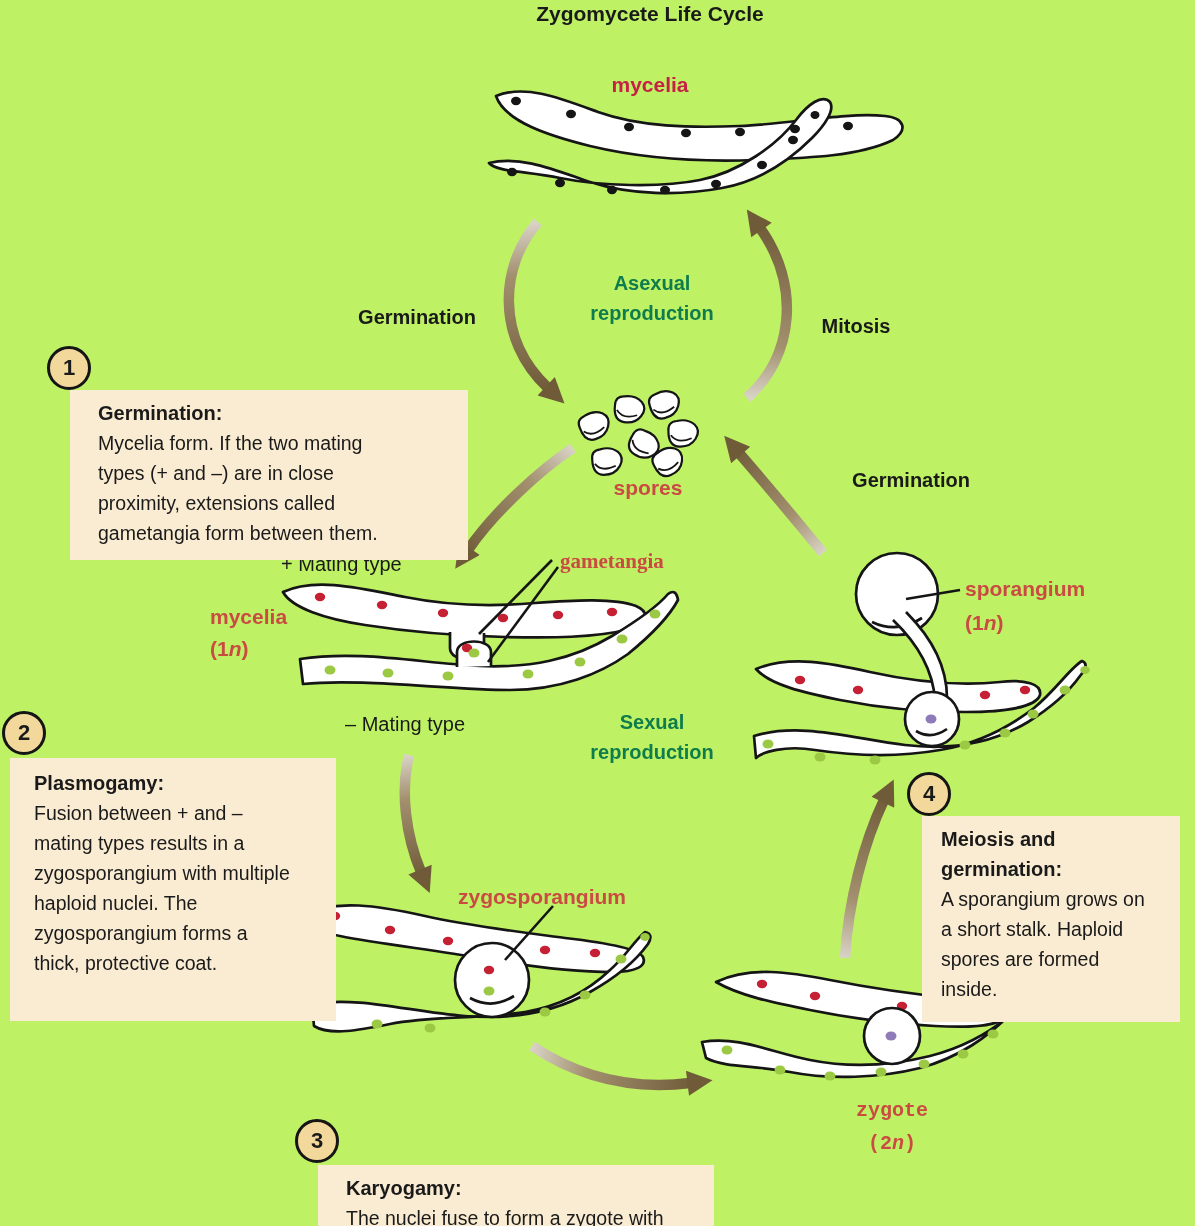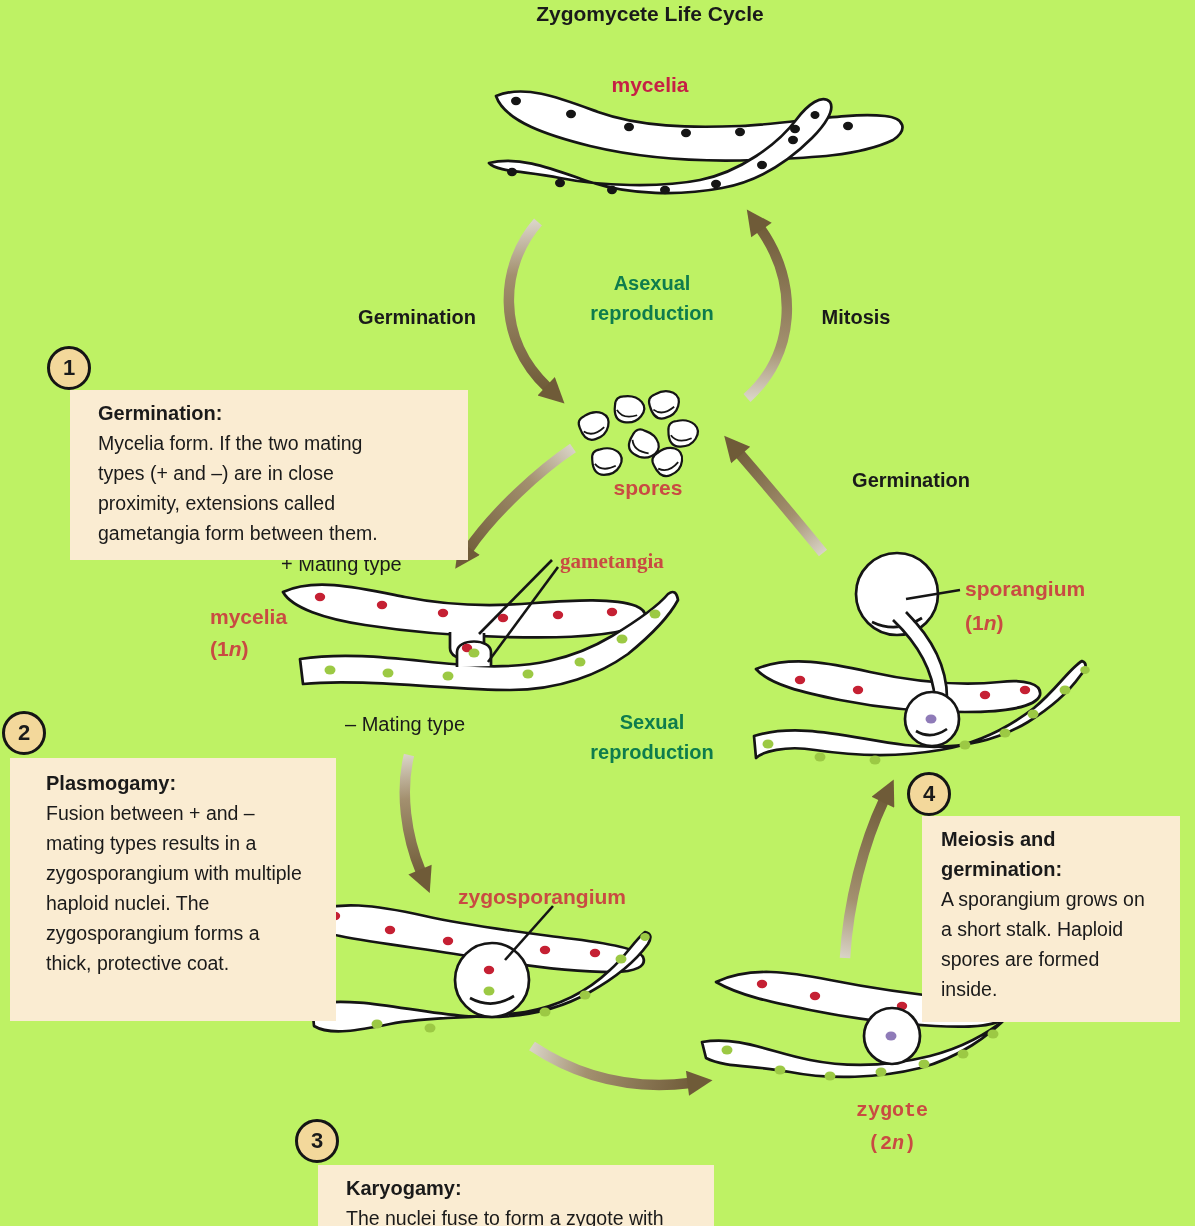--- a/index.html
+++ b/index.html
@@ -243,21 +243,21 @@
 
   <div class="abs ctr lbl crimson" style="left:650px;top:70px;font-size:21px;">mycelia</div>
 
   <div class="abs ctr lbl bold" style="left:417px;top:302px;">Germination</div>
 
   <div class="abs ctr lbl green" style="left:652px;top:268px;">
     <div>Asexual</div>
     <div>reproduction</div>
   </div>
 
-  <div class="abs ctr lbl bold" style="left:856px;top:302px;">Mitosis</div>
+  <div class="abs ctr lbl bold" style="left:856px;top:311px;">Mitosis</div>
 
   <div class="abs ctr lbl salmon" style="left:648px;top:473px;font-size:21px;">spores</div>
 
   <div class="abs ctr lbl bold" style="left:911px;top:465px;">Germination</div>
 
   <div class="abs lbl" style="left:281px;top:549px;">+ Mating type</div>
 
   <div class="abs lbl salmon" style="left:560px;top:546px;font-size:21px;font-family:Liberation Serif, serif;">gametangia</div>
 
   <div class="abs lbl salmon" style="left:210px;top:601px;font-size:21px;line-height:32px;">
@@ -284,21 +284,21 @@
     <div><span>(2</span><i class="nvar">n</i><span>)</span></div>
   </div>
 
   <div class="stepnum" style="left:47px;top:346px;">1</div>
   <div class="stepbox" style="left:70px;top:342px;width:398px;height:170px;padding:8px 0 0 28px;box-sizing:border-box;">
     <div class="step-heading">Germination:</div>
     <div class="step-body" style="width:310px;">Mycelia form. If the two mating types (+ and –) are in close proximity, extensions called gametangia form between them.</div>
   </div>
 
   <div class="stepnum" style="left:2px;top:711px;">2</div>
-  <div class="stepbox" style="left:10px;top:710px;width:326px;height:263px;padding:10px 0 0 36px;box-sizing:border-box;">
+  <div class="stepbox" style="left:10px;top:710px;width:326px;height:263px;padding:10px 0 0 24px;box-sizing:border-box;">
     <div class="step-heading">Plasmogamy:</div>
     <div class="step-body" style="width:262px;">Fusion between + and – mating types results in a zygosporangium with multiple haploid nuclei. The zygosporangium forms a thick, protective coat.</div>
   </div>
 
   <div class="stepnum" style="left:295px;top:1119px;">3</div>
   <div class="stepbox" style="left:318px;top:1117px;width:396px;height:98px;padding:8px 0 0 28px;box-sizing:border-box;">
     <div class="step-heading">Karyogamy:</div>
     <div class="step-body" style="width:340px;">The nuclei fuse to form a zygote with multiple diploid nuclei.</div>
   </div>
 

